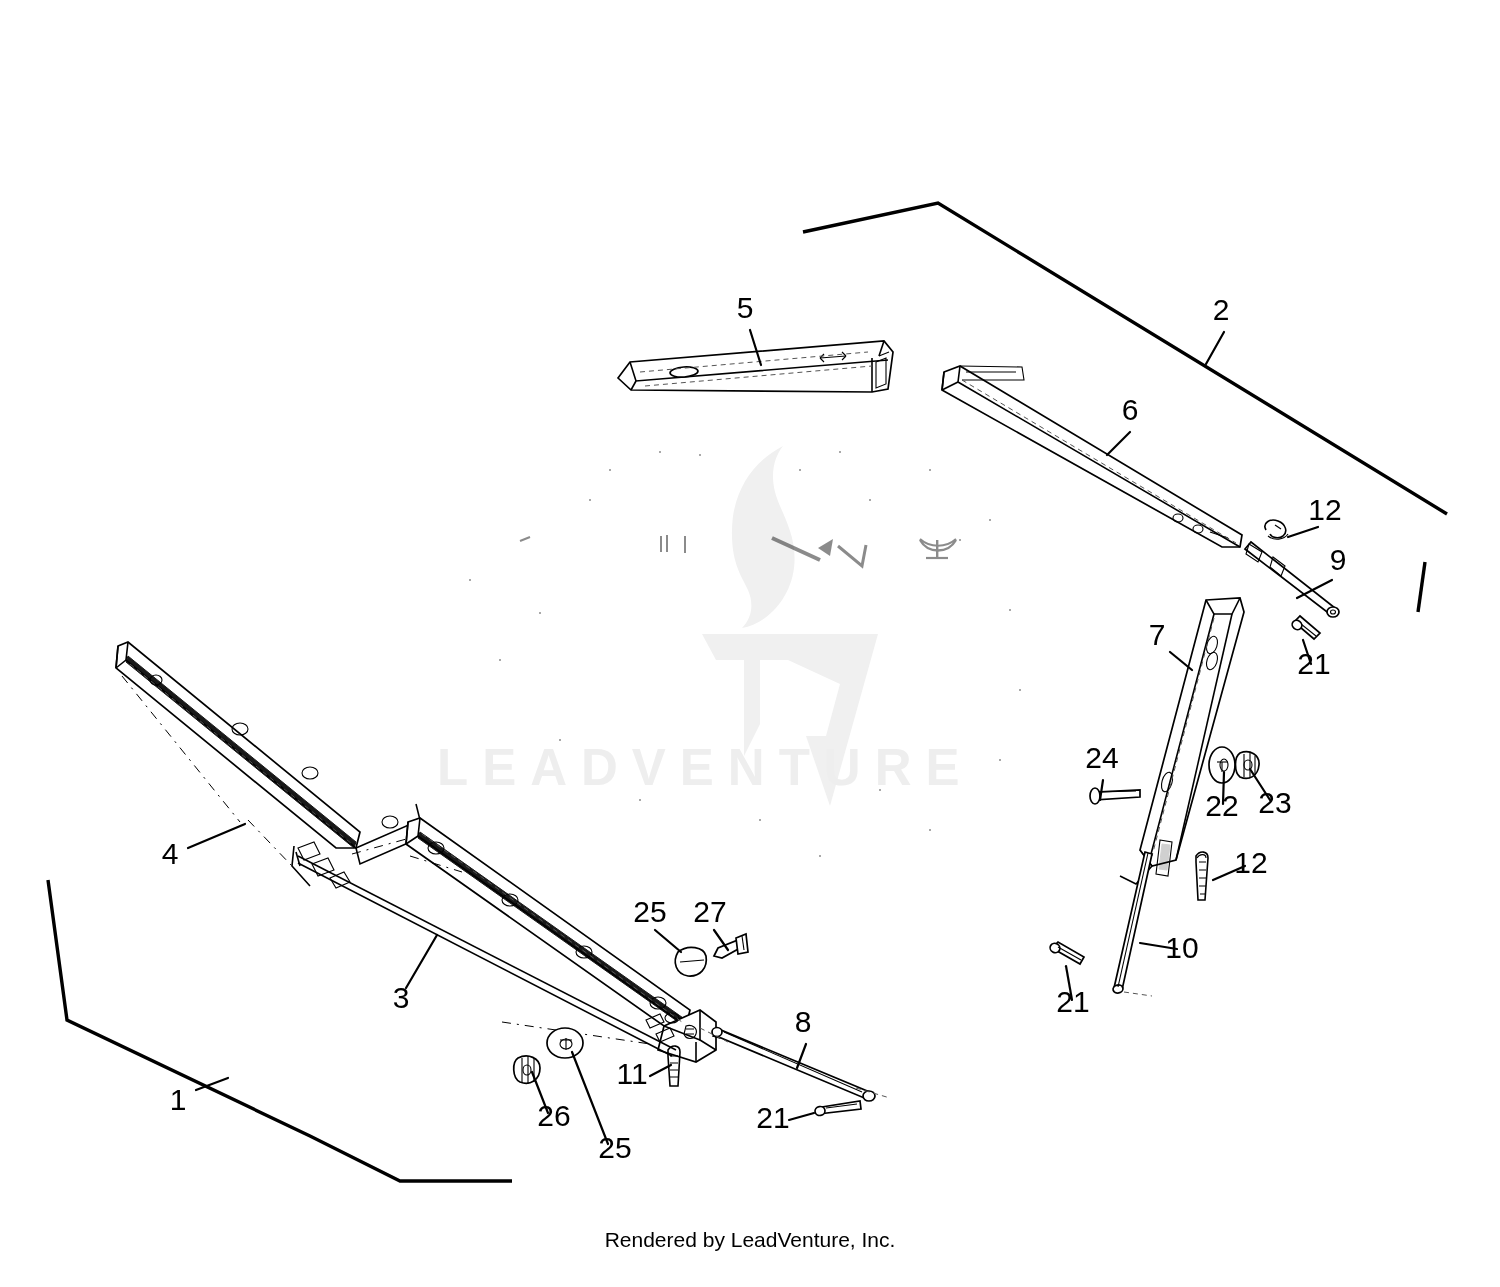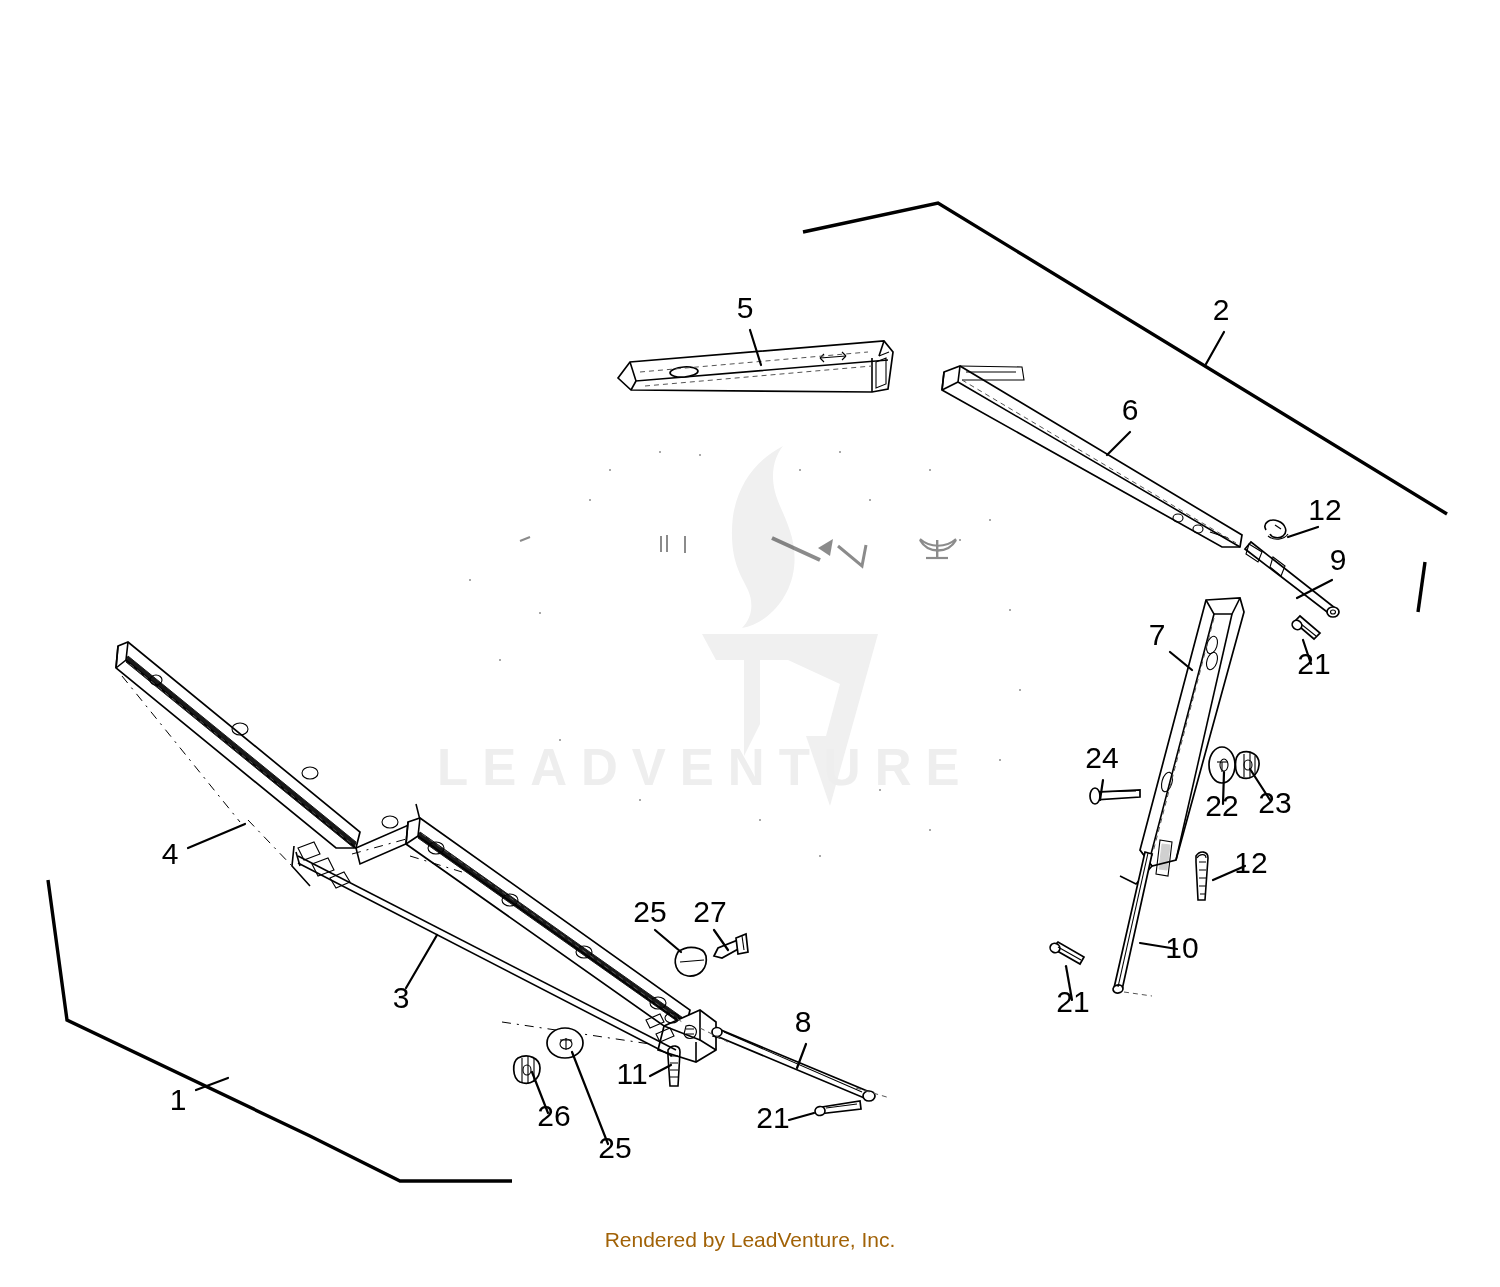--- a/index.html
+++ b/index.html
@@ -86,21 +86,21 @@
     fill: none;
     stroke-dasharray: 5 4;
   }
   #footer {
     position: absolute;
     left: 0;
     top: 1228px;
     width: 1500px;
     text-align: center;
     font-size: 21px;
-    color: #a16207;
+    color: #000000;
     font-family: "Liberation Sans", sans-serif;
   }
 </style>
 </head>
 <body>
 
 <div id="page">
 
   <svg id="diagram-svg" viewBox="0 0 1500 1287">
 

